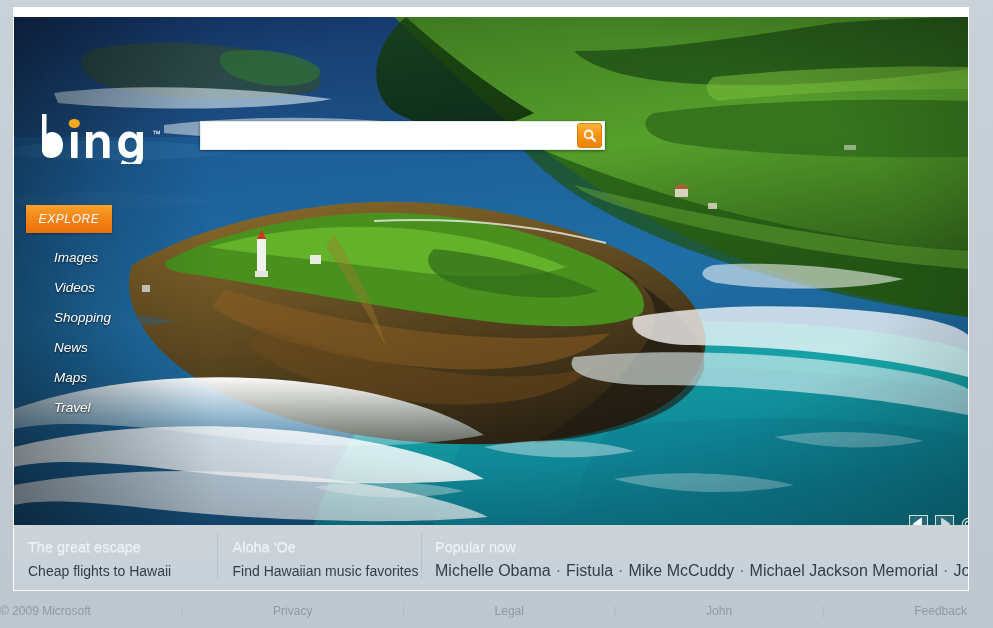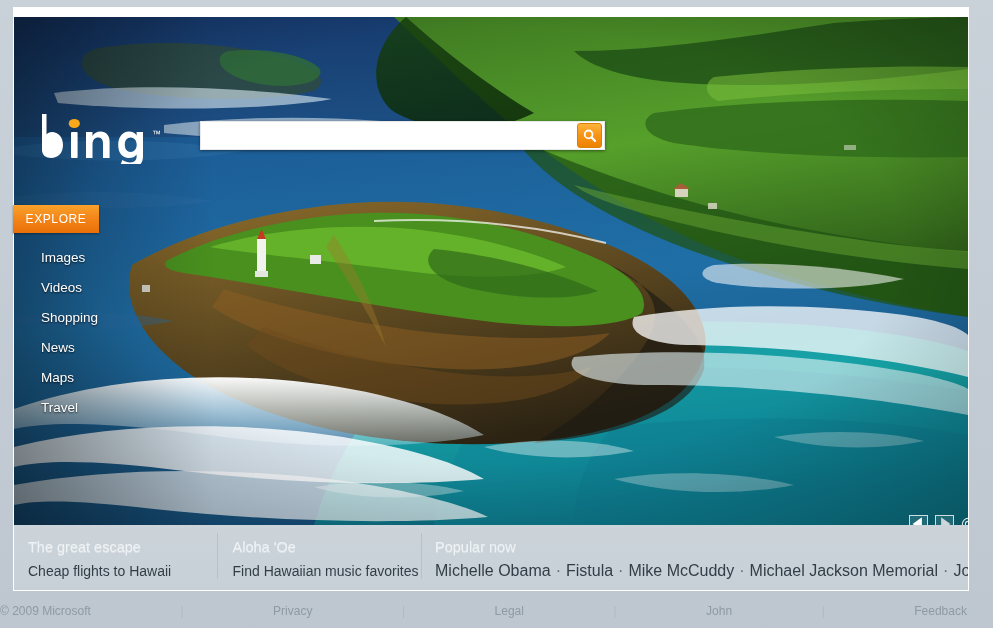--- a/index.html
+++ b/index.html
@@ -88,23 +88,24 @@
     cursor: pointer;
     display: flex;
     align-items: center;
     justify-content: center;
   }
   #searchbtn svg { width: 16px; height: 16px; display: block; }
 
   
   #nav {
     position: absolute;
-    left: 13px;
+    left: 26px;
     top: 205px;
     width: 145px;
+    font-style: italic;
   }
   #explore {
     width: 86px;
     height: 28px;
     margin-left: 0;
     background: linear-gradient(180deg, #f9a22b 0%, #f4871a 45%, #ea6f07 100%);
     border: 0;
     color: #ffffff;
     font-size: 12px;
     letter-spacing: .6px;

